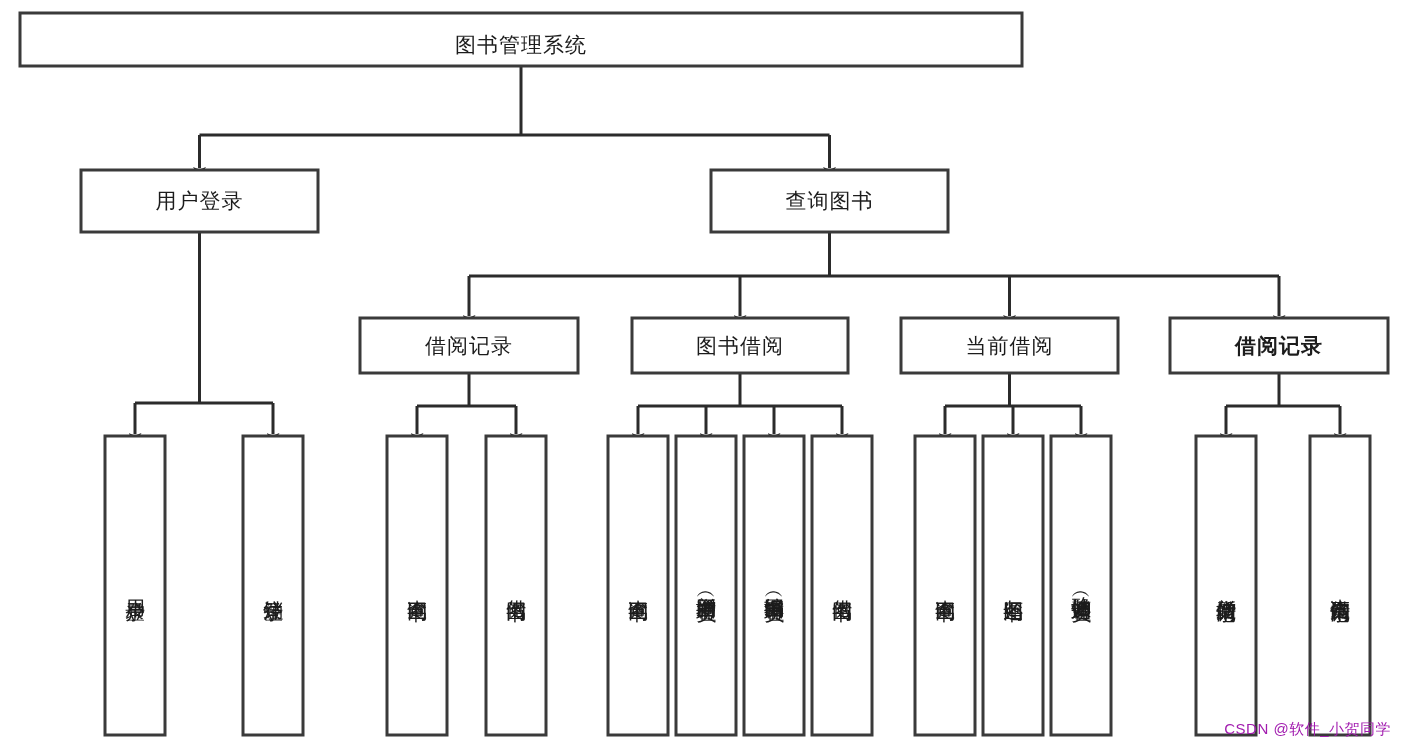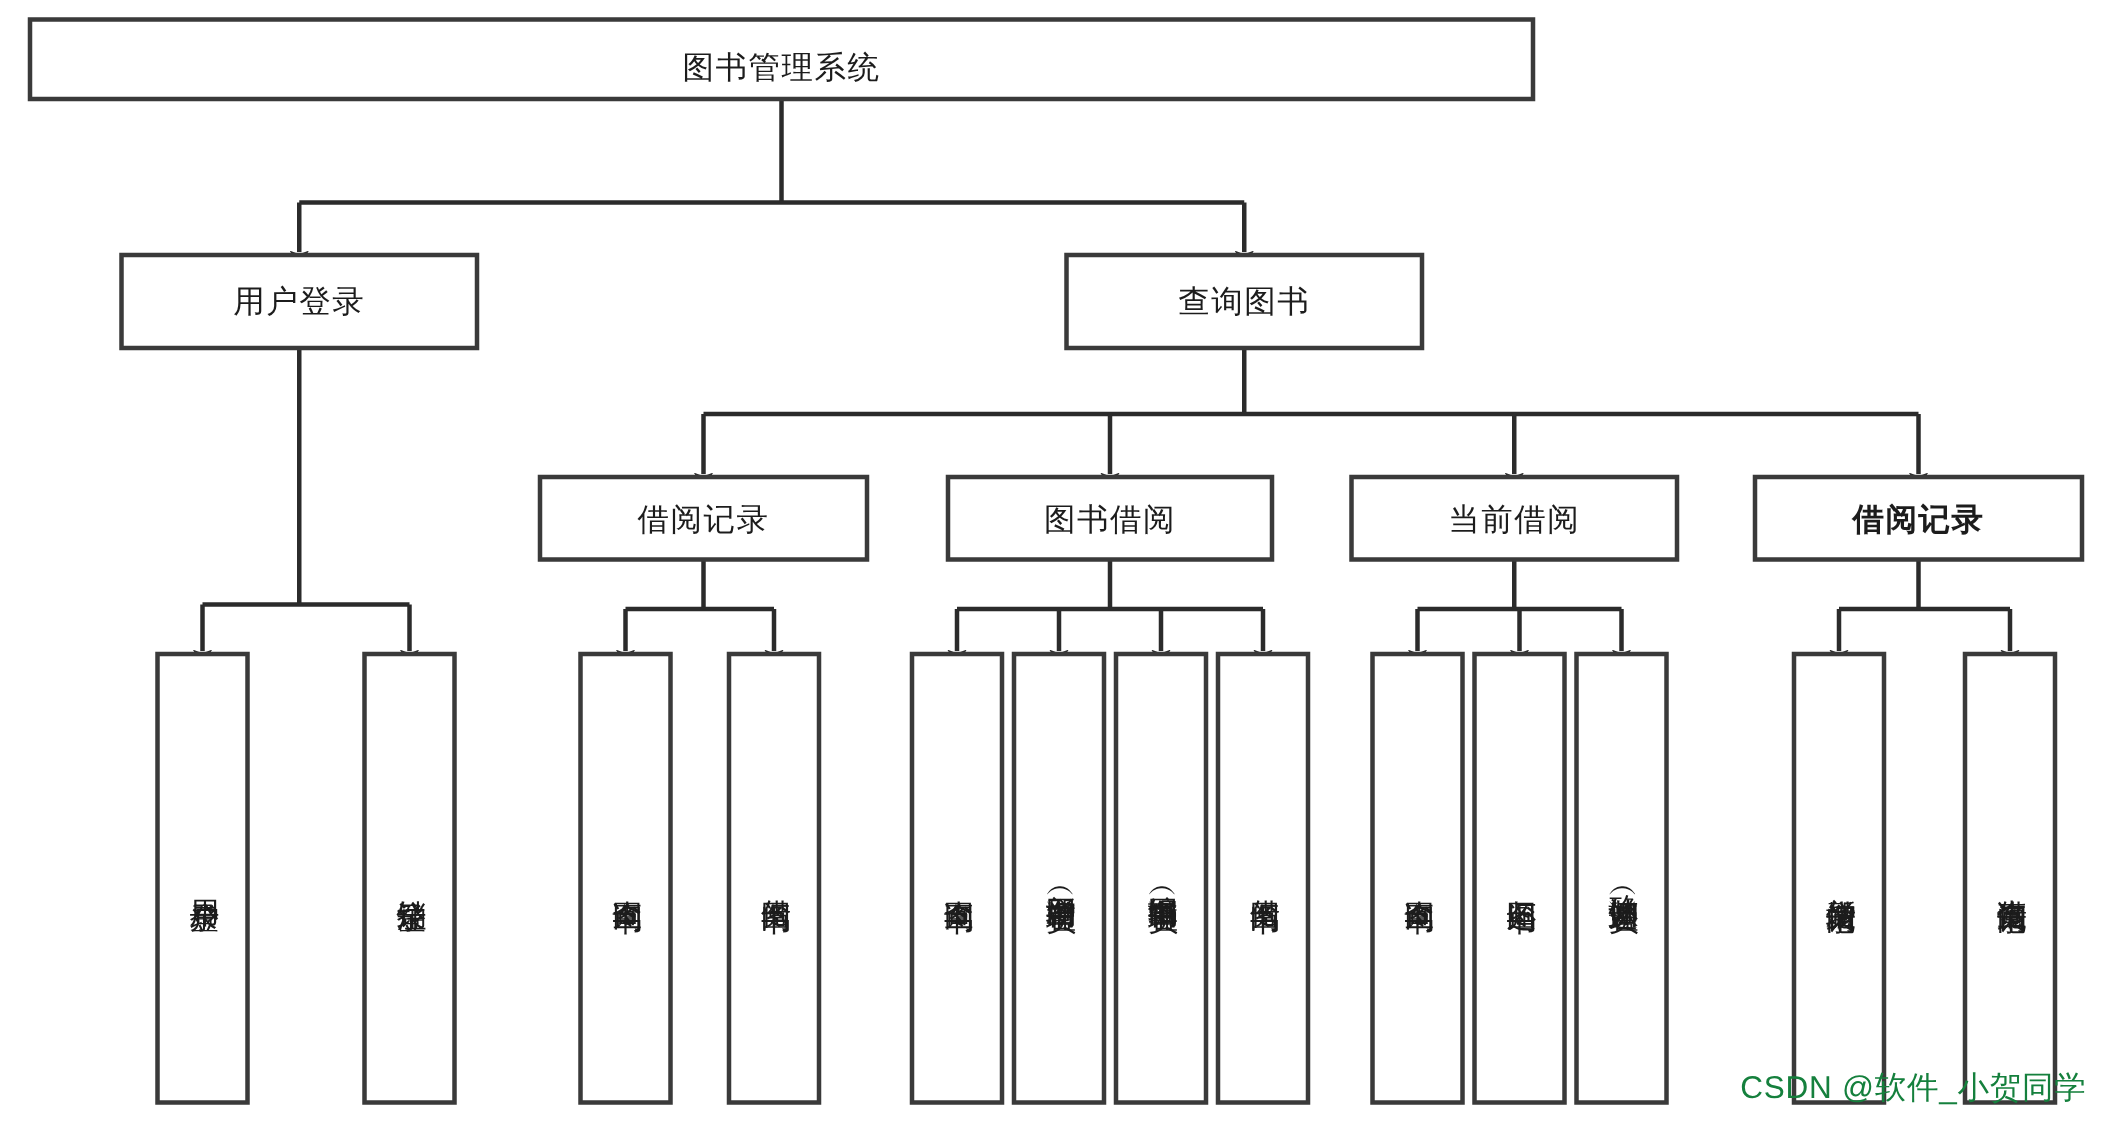--- a/index.html
+++ b/index.html
@@ -67,22 +67,22 @@
     font-size: 21px;
     color: #1c1c1c;
     letter-spacing: 1px;
     pointer-events: none;
   }
   .watermark {
     position: absolute;
     right: 14px;
     bottom: 8px;
     font-family: "Liberation Sans", "DejaVu Sans", sans-serif;
-    font-size: 21px;
-    color: #15803d;
+    font-size: 15px;
+    color: #a21caf;
     letter-spacing: 0.5px;
     user-select: none;
   }
 </style>
 </head>
 <body>
 
 <div id="diagram-root">
   <svg class="tree-canvas" viewBox="0 0 1405 747" xmlns="http://www.w3.org/2000/svg">
     <defs>

